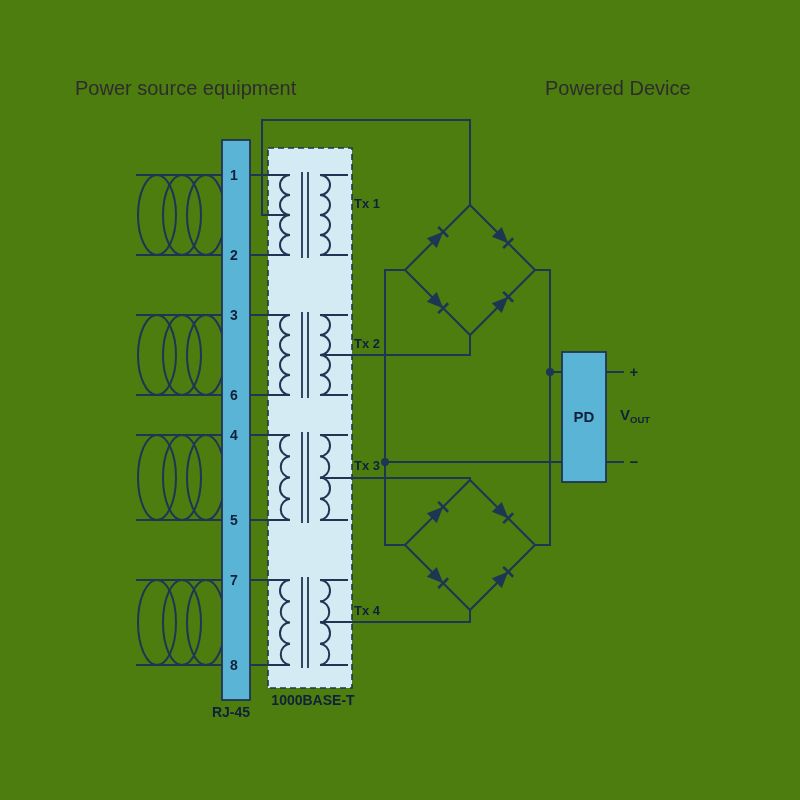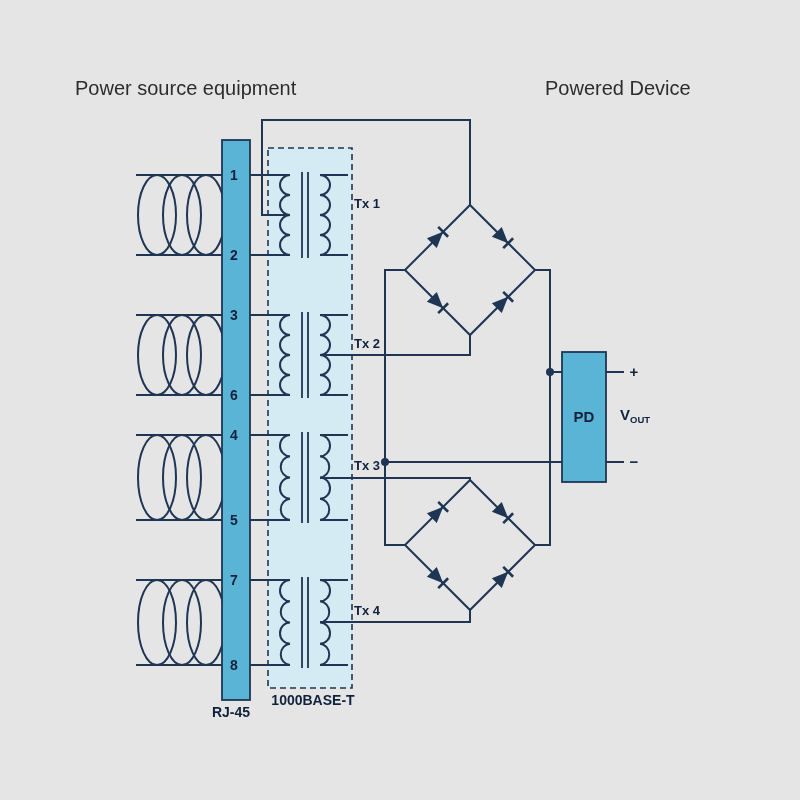--- a/index.html
+++ b/index.html
@@ -1,17 +1,17 @@
 <!DOCTYPE html>
 <html style="--wire: #1f3554; --text: #10213c; --title: #2d2d2d; --fill-blue: #5ab4d6; --fill-light: #d5ebf4;"><head>
 <meta charset="utf-8">
 <style>
   html,body{margin:0;padding:0;background:#ffffff;}
   .canvas{
-    position:relative;width:800px;height:800px;background:#e5e5e5;overflow:hidden;
+    position:relative;width:800px;height:800px;background:#4d7c0f;overflow:hidden;
     font-family:"Liberation Sans", sans-serif;
   }
   svg{position:absolute;left:0;top:0;}
   .wire{fill:none;stroke:var(--wire);stroke-width:2;}
   .wire-thin{fill:none;stroke:var(--wire);stroke-width:1.8;}
   .dashed-box{fill:var(--fill-light);stroke:var(--wire);stroke-width:1.6;stroke-dasharray:6 4;}
   .blue-block{fill:var(--fill-blue);stroke:var(--wire);stroke-width:1.8;}
   .diode polygon{fill:var(--wire);stroke:none;}
   .diode line{stroke:var(--wire);stroke-width:2.6;}
   .junction{fill:var(--wire);stroke:none;}

